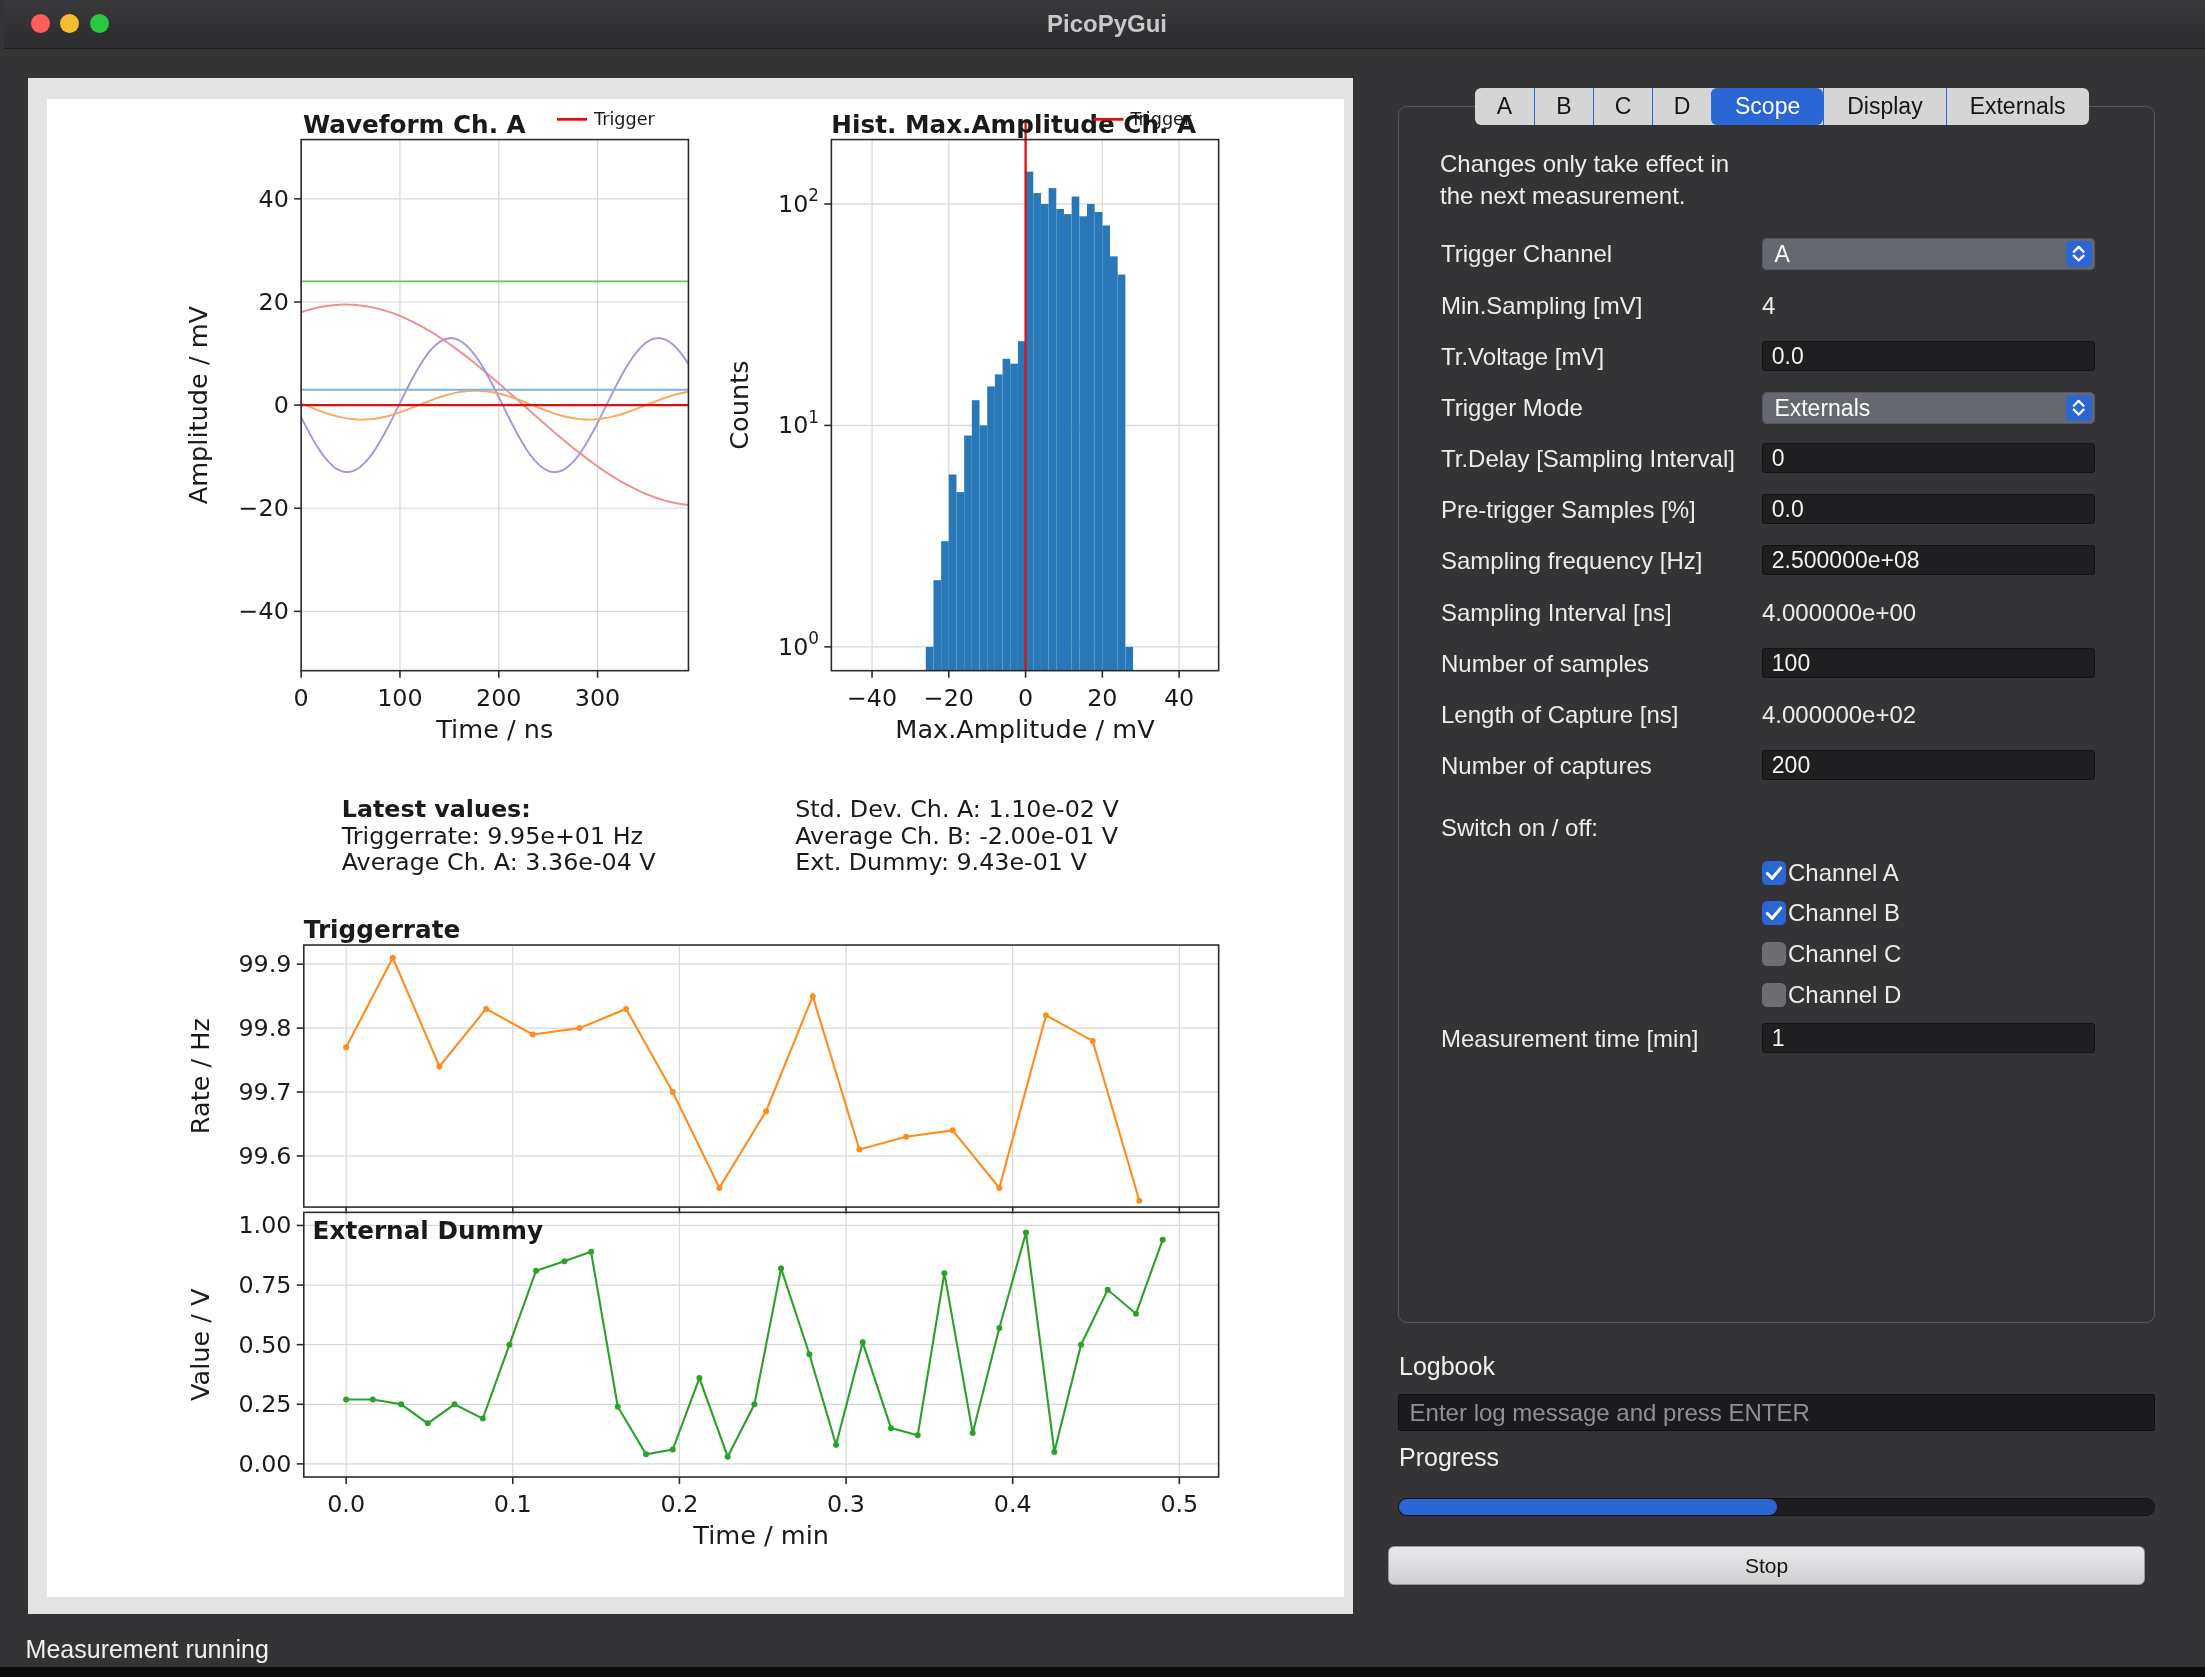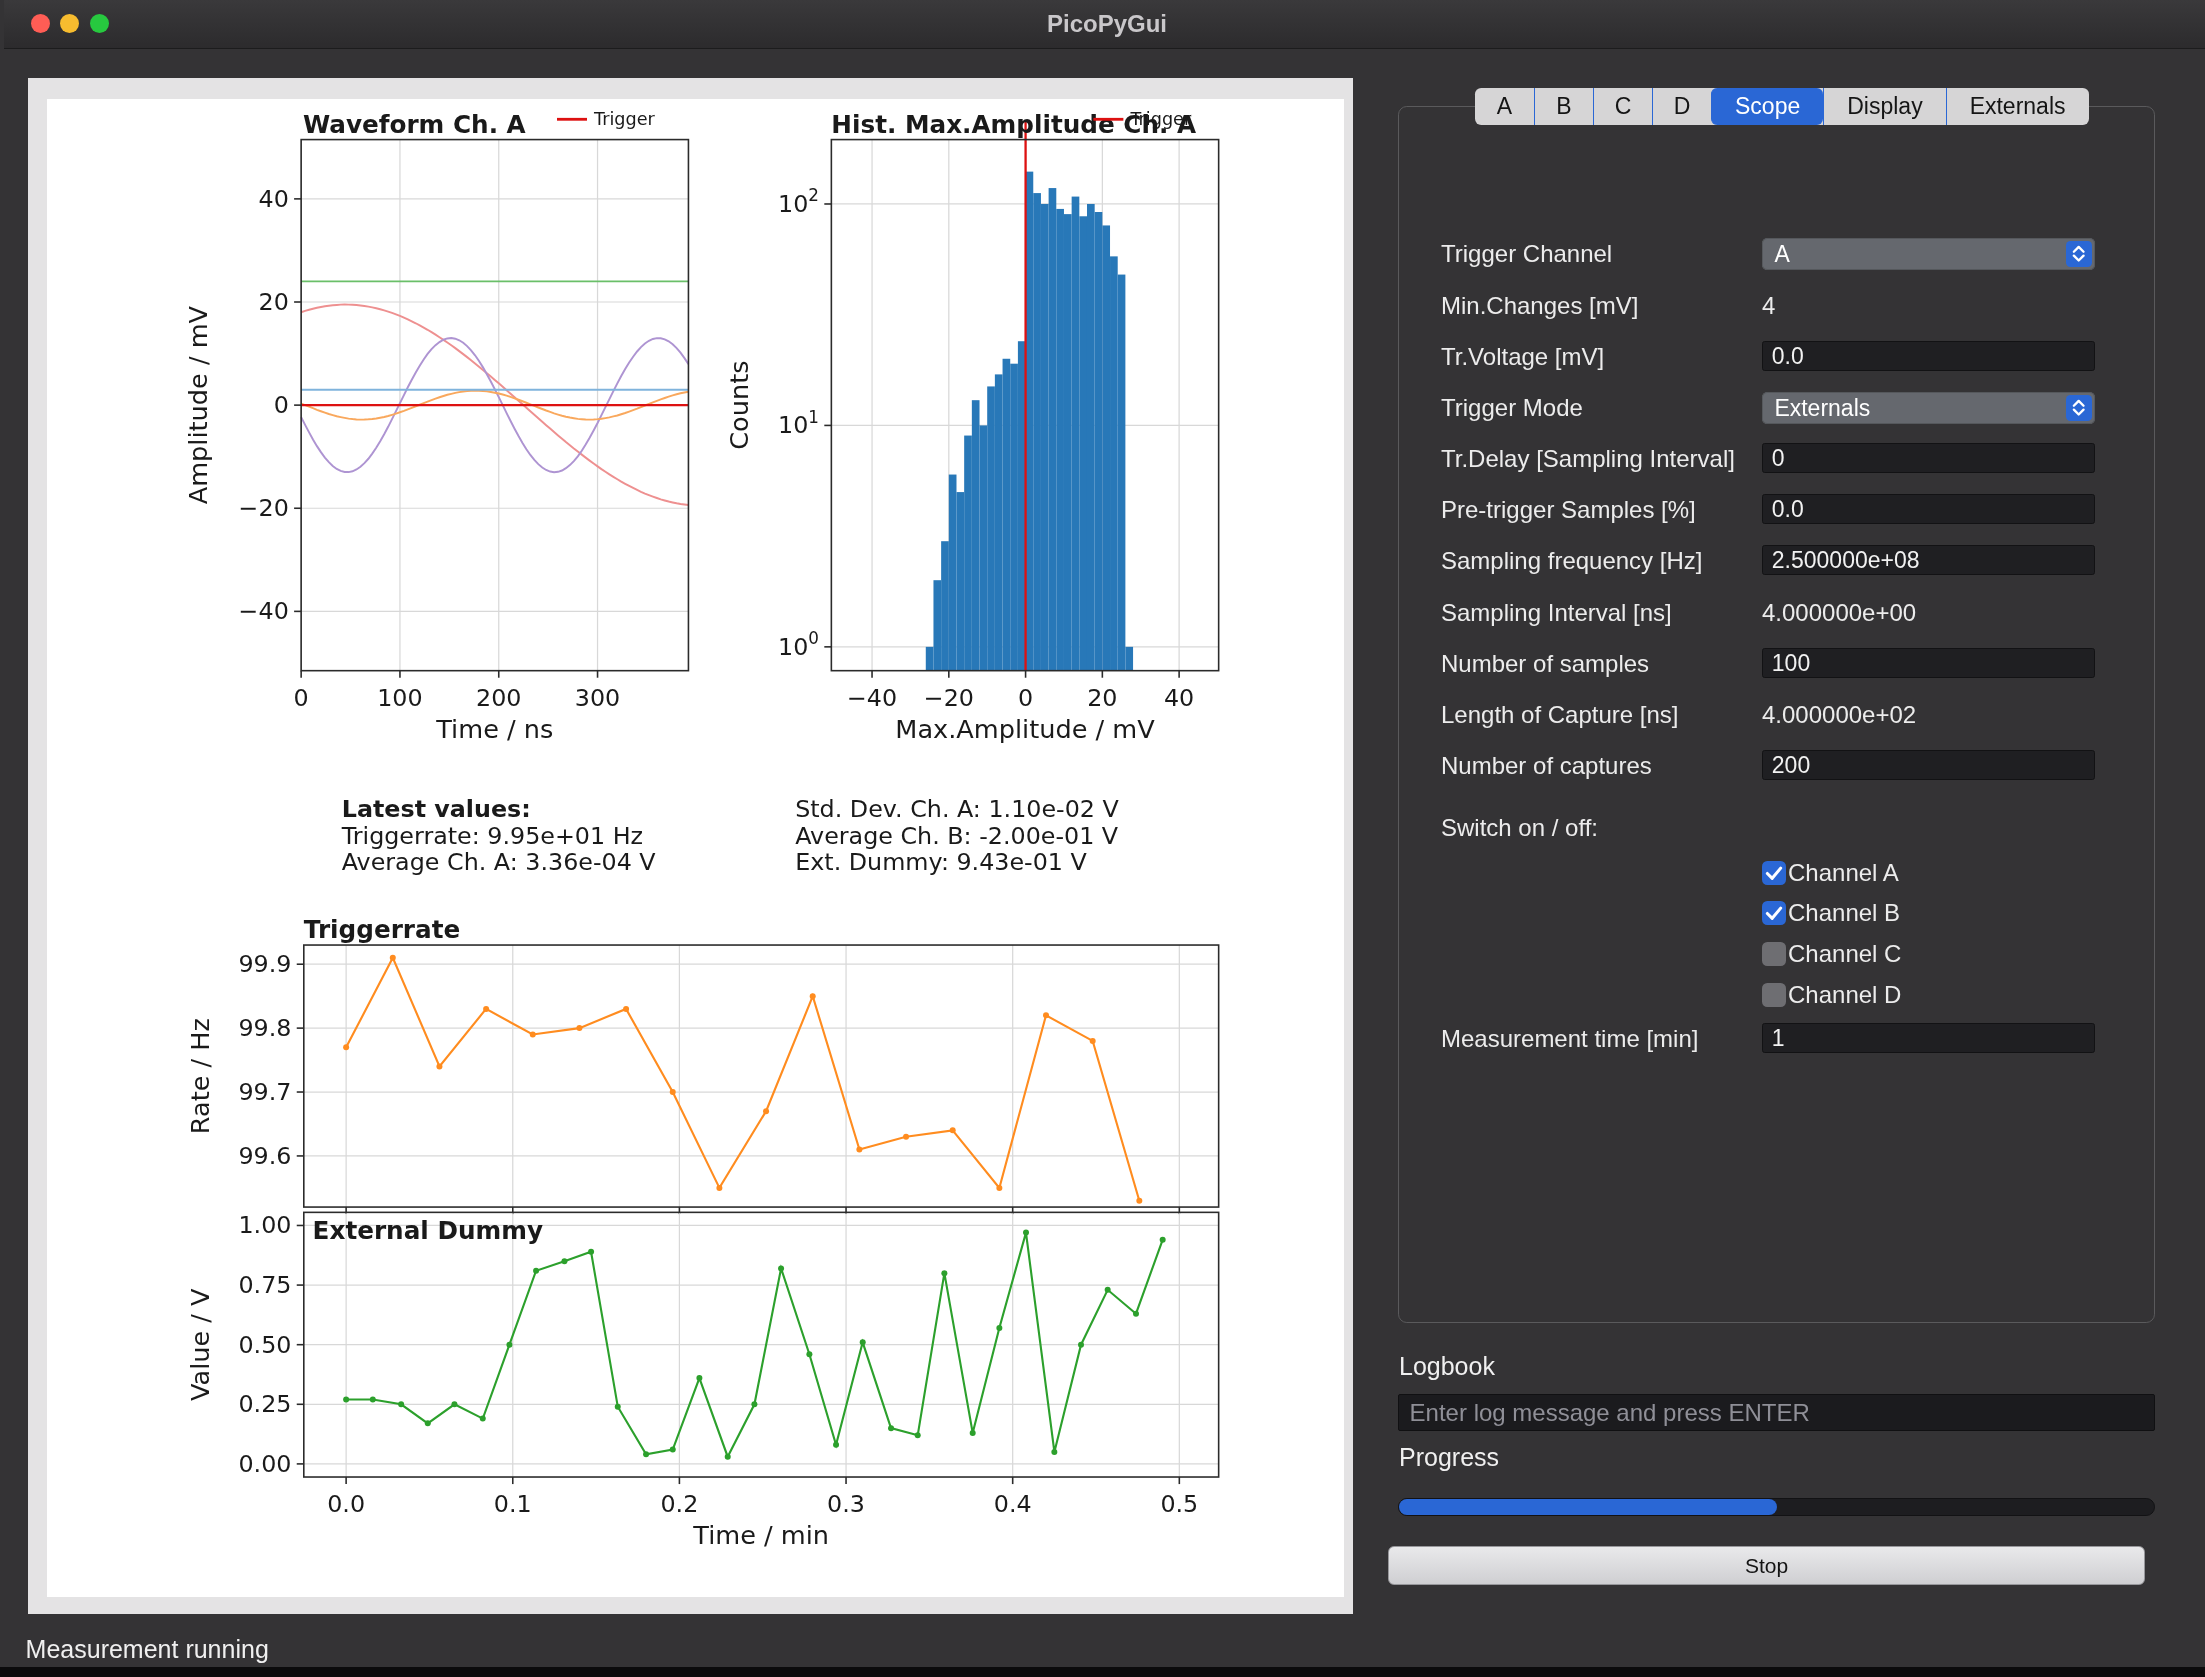--- a/index.html
+++ b/index.html
@@ -302,33 +302,37 @@
     <div class="tab letter">A</div>
     <div class="tab letter">B</div>
     <div class="tab letter">C</div>
     <div class="tab letter">D</div>
     <div class="tab active">Scope</div>
     <div class="tab">Display</div>
     <div class="tab">Externals</div>
   </div>
 
 <div class="groupbox" id="groupbox">
+  <div class="note">
+    <div>Changes only take effect in</div>
+    <div>the next measurement.</div>
+  </div>
   <div class="gb-label">Switch on / off:</div>
 <div class="crow" style="top: 131px;"><span class="clabel">Trigger Channel</span><div class="widget">
         <div class="dropdown">
           <span>A</span>
           <span class="dd-btn">
             <svg width="19.4" height="19.4" viewBox="0 0 20 20">
               <path d="M5 8 L10 3 L15 8" fill="none" stroke="#fff" stroke-width="2.4" stroke-linecap="round" stroke-linejoin="round"></path>
               <path d="M5 12 L10 17 L15 12" fill="none" stroke="#fff" stroke-width="2.4" stroke-linecap="round" stroke-linejoin="round"></path>
             </svg>
           </span>
         </div>
       </div></div>
-    <div class="crow" style="top: 183px;"><span class="clabel">Min.Changes [mV]</span><div class="widget"><span class="static-val">4</span></div></div>
+    <div class="crow" style="top: 183px;"><span class="clabel">Min.Sampling [mV]</span><div class="widget"><span class="static-val">4</span></div></div>
     <div class="crow" style="top: 234px;"><span class="clabel">Tr.Voltage [mV]</span><div class="widget"><input class="field" value="0.0" style=""></div></div>
     <div class="crow" style="top: 285px;"><span class="clabel">Trigger Mode</span><div class="widget">
         <div class="dropdown">
           <span>Externals</span>
           <span class="dd-btn">
             <svg width="19.4" height="19.4" viewBox="0 0 20 20">
               <path d="M5 8 L10 3 L15 8" fill="none" stroke="#fff" stroke-width="2.4" stroke-linecap="round" stroke-linejoin="round"></path>
               <path d="M5 12 L10 17 L15 12" fill="none" stroke="#fff" stroke-width="2.4" stroke-linecap="round" stroke-linejoin="round"></path>
             </svg>
           </span>

